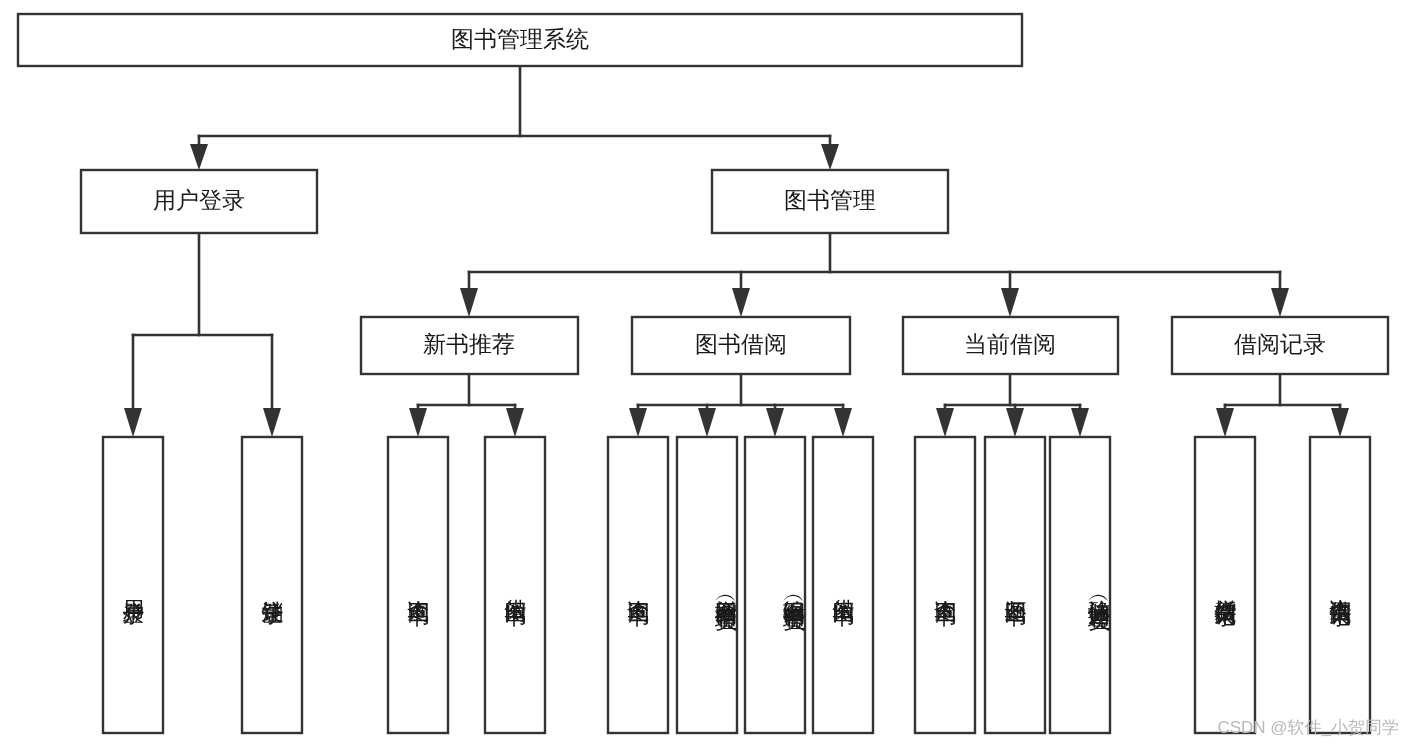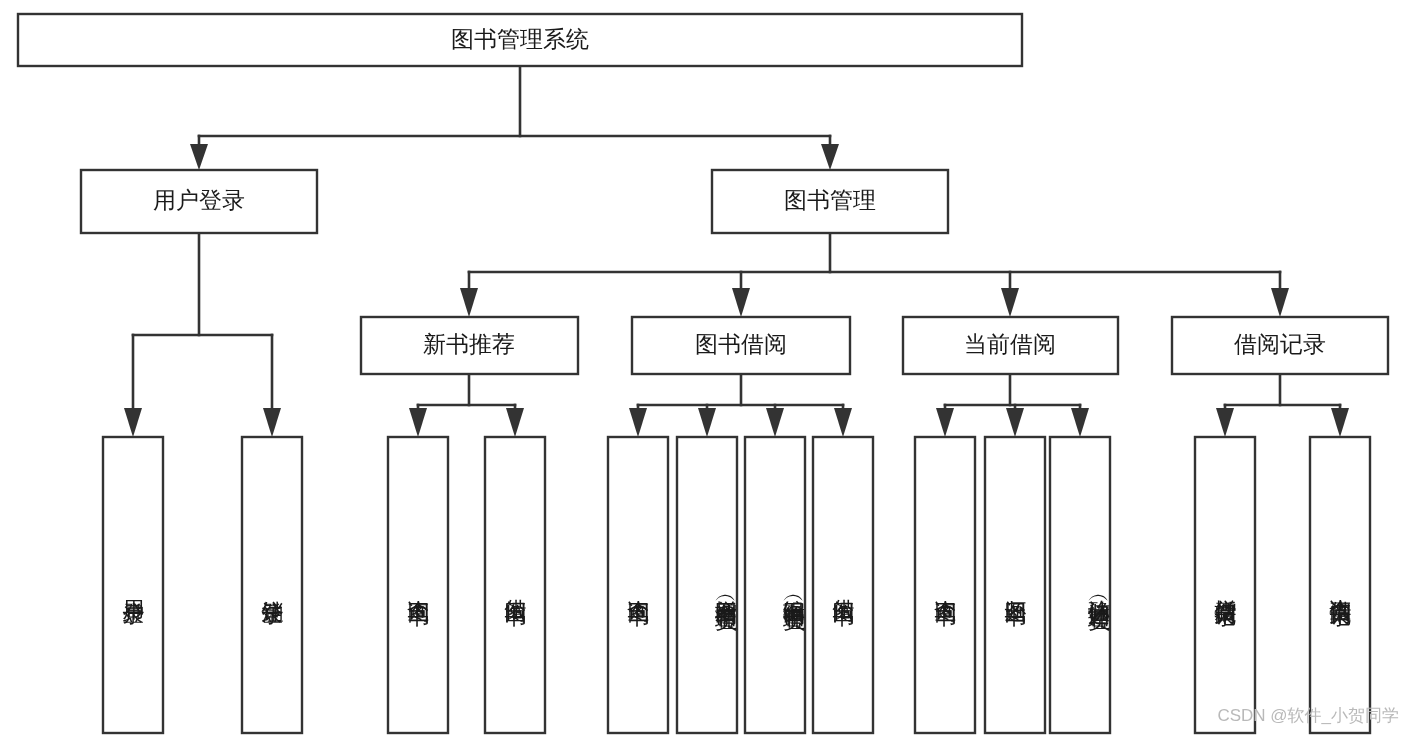--- a/index.html
+++ b/index.html
@@ -58,21 +58,21 @@
     text-align: center;
     display: flex;
     align-items: center;
     justify-content: center;
     white-space: nowrap;
     pointer-events: none;
   }
   .watermark {
     position: absolute;
     right: 6px;
-    bottom: 20px;
+    bottom: 8px;
     font-family: "Liberation Sans", "DejaVu Sans", sans-serif;
     font-size: 17px;
     color: #b9b9b9;
     white-space: nowrap;
   }
 </style>
 </head>
 <body>
 
 <div id="diagram-root">

